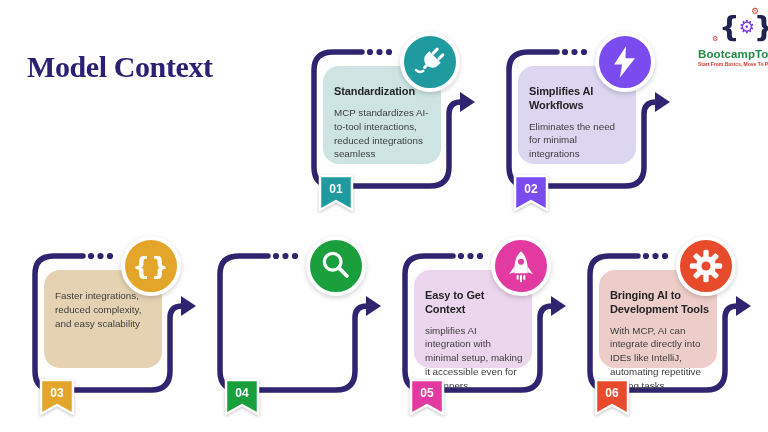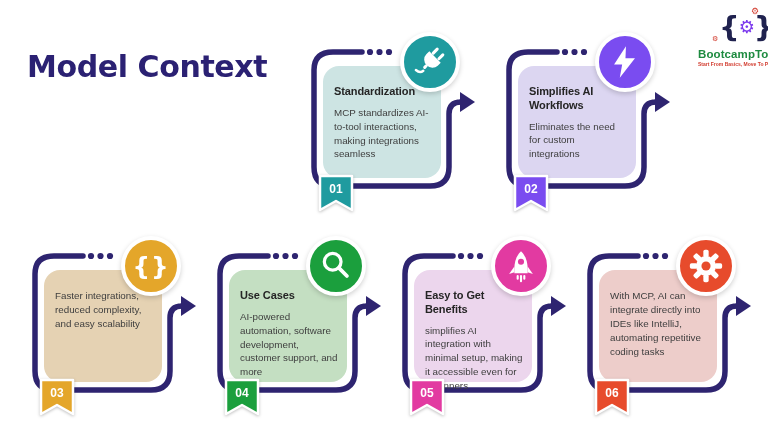--- a/index.html
+++ b/index.html
@@ -3,21 +3,21 @@
 <meta charset="utf-8">
 <style>
   html,body{margin:0;padding:0;background:#fff;}
   .stage{position:relative;width:768px;height:432px;background:#fff;overflow:hidden;
          font-family:"Liberation Sans",sans-serif;}
   
   .main-title{position:absolute;left:27px;top:46px;margin:0;
     font-family:"DejaVu Sans","Liberation Sans",sans-serif;
     font-size:30px;font-weight:700;line-height:1.37;letter-spacing:-0.4px;
     color:var(--heading,#2b2173);}
-  .main-title span{display:block;}
+  .main-title span{display:block;font-family:Liberation Serif, serif;}
   
   .logo{position:absolute;left:698px;top:7px;width:110px;}
   .logo-mark{position:relative;height:40px;display:flex;align-items:center;padding-left:21px;}
   .brace{font:700 29px "DejaVu Sans",sans-serif;color:var(--logo-navy,#20224f);line-height:1;}
   .logo-gear-main{font-size:18px;color:var(--logo-purple,#7c3aed);line-height:1;margin:0 -1px;}
   .logo-gear-sm{position:absolute;font-size:9px;color:var(--brand-red,#d23b2e);line-height:1;}
   .logo-gear-sm.g1{left:53px;top:0px;}
   .logo-gear-sm.g2{left:14px;top:28px;font-size:7px;}
   .logo-name{font-size:11.5px;font-weight:700;color:var(--brand-green,#1e8b40);
     letter-spacing:0.1px;white-space:nowrap;margin-top:1px;}
@@ -25,21 +25,21 @@
     white-space:nowrap;margin-top:1px;}
   
   .card{position:absolute;width:200px;height:210px;}
   .c0{left:303px;top:28px;} .c1{left:498px;top:28px;}
   .c2{left:24px;top:232px;} .c3{left:209px;top:232px;}
   .c4{left:394px;top:232px;} .c5{left:579px;top:232px;}
   .frame{position:absolute;left:0;top:0;width:200px;height:205px;}
   .fr{fill:none;stroke:var(--frame,#2e2470);stroke-width:5.5;stroke-linecap:round;}
   .fd{fill:var(--frame,#2e2470);}
   .fa{fill:var(--frame,#2e2470);}
-  .inner{position:absolute;left:20px;top:38px;width:118px;height:112px;border-radius:16px;
+  .inner{position:absolute;left:20px;top:38px;width:118px;height:98px;border-radius:16px;
     background:var(--bg);box-sizing:border-box;padding:19px 8px 0 11px;}
   .card-title{font-size:11px;font-weight:700;color:var(--card-title,#252525);
     line-height:1.25;margin:0 0 7px 0;letter-spacing:-0.1px;}
   .card-body{font-size:9.8px;color:var(--card-body,#3e3e3e);line-height:1.42;}
   .icon-circle{position:absolute;left:97px;top:4px;width:52px;height:52px;border-radius:50%;
     background:var(--accent);border:4px solid #fff;box-shadow:0 2px 5px rgba(0,0,0,.18);
     display:flex;align-items:center;justify-content:center;}
   .icon-circle svg{width:38px;height:38px;display:block;}
   .cutout{fill:var(--bg-cut,var(--accent));}
   .icon-white{fill:#fff;}
@@ -73,21 +73,21 @@
   <div class="card c0" style="--accent: #1f9b9f; --bg: #cde4e3; --bg-cut: #1f9b9f;">
     <svg class="frame" viewBox="0 0 200 205">
       <path class="fr" d="M59 24 H30 Q11 24 11 42 V139 Q11 158 30 158 H127 Q146 158 146 139 V86 Q146 74 158 74 H157"></path>
       <circle class="fd" cx="67" cy="24" r="3.1"></circle>
         <circle class="fd" cx="76.5" cy="24" r="3.1"></circle>
         <circle class="fd" cx="86" cy="24" r="3.1"></circle>
       <polygon class="fa" points="157,64 157,84 172,74"></polygon>
     </svg>
     <div class="inner">
       <div class="card-title">Standardization</div>
-      <div class="card-body">MCP standardizes AI-to-tool interactions, making integrations seamless</div>
+      <div class="card-body">MCP standardizes AI-to-tool interactions, reduced integrations seamless</div>
     </div>
     <div class="icon-circle">
       <svg viewBox="0 0 40 40">
         <g transform="rotate(45 20 20)" class="icon-white">
           <rect x="14.2" y="3.5" width="3.2" height="9" rx="1.6"></rect>
           <rect x="22.6" y="3.5" width="3.2" height="9" rx="1.6"></rect>
           <path d="M11.5 12.5 h17 v4.5 a8.5 8 0 0 1 -17 0 z"></path>
           <rect x="18.4" y="24" width="3.2" height="5.5" rx="1.6"></rect>
         </g>
         <path d="M21.5 31.5 q -0.5 4.5 -6 5" stroke="#fff" stroke-width="2.6" fill="none" stroke-linecap="round" transform="rotate(45 20 20)"></path>
@@ -102,21 +102,21 @@
   <div class="card c1" style="--accent: #7a4cf0; --bg: #dcd6f1; --bg-cut: #7a4cf0;">
     <svg class="frame" viewBox="0 0 200 205">
       <path class="fr" d="M59 24 H30 Q11 24 11 42 V139 Q11 158 30 158 H127 Q146 158 146 139 V86 Q146 74 158 74 H157"></path>
       <circle class="fd" cx="67" cy="24" r="3.1"></circle>
         <circle class="fd" cx="76.5" cy="24" r="3.1"></circle>
         <circle class="fd" cx="86" cy="24" r="3.1"></circle>
       <polygon class="fa" points="157,64 157,84 172,74"></polygon>
     </svg>
     <div class="inner">
       <div class="card-title">Simplifies AI Workflows</div>
-      <div class="card-body">Eliminates the need for custom integrations</div>
+      <div class="card-body">Eliminates the need for minimal integrations</div>
     </div>
     <div class="icon-circle">
       <svg viewBox="0 0 40 40">
         <polygon class="icon-white" points="21,3.5 8.5,22.5 17,22.5 14.5,36.5 30.5,16 20.5,16"></polygon>
       </svg>
     </div>
     <svg class="badge" viewBox="0 0 36 40">
       <polygon points="2,2 34,2 34,36 18,27 2,36"></polygon>
       <text x="18" y="19" text-anchor="middle">02</text>
     </svg>
@@ -145,24 +145,20 @@
   </div>
 
   <div class="card c3" style="--accent: #1b9f3d; --bg: #c4dfc2; --bg-cut: #1b9f3d;">
     <svg class="frame" viewBox="0 0 200 205">
       <path class="fr" d="M59 24 H30 Q11 24 11 42 V139 Q11 158 30 158 H127 Q146 158 146 139 V86 Q146 74 158 74 H157"></path>
       <circle class="fd" cx="67" cy="24" r="3.1"></circle>
         <circle class="fd" cx="76.5" cy="24" r="3.1"></circle>
         <circle class="fd" cx="86" cy="24" r="3.1"></circle>
       <polygon class="fa" points="157,64 157,84 172,74"></polygon>
     </svg>
-    <div class="inner">
-      <div class="card-title">Use Cases</div>
-      <div class="card-body">AI-powered automation, software development, customer support, and more</div>
-    </div>
     <div class="icon-circle">
       <svg viewBox="0 0 40 40">
         <circle cx="16.5" cy="15.5" r="8.8" fill="none" stroke="#fff" stroke-width="3.4"></circle>
         <line x1="23" y1="22" x2="31.5" y2="30.5" stroke="#fff" stroke-width="4" stroke-linecap="round"></line>
       </svg>
     </div>
     <svg class="badge" viewBox="0 0 36 40">
       <polygon points="2,2 34,2 34,36 18,27 2,36"></polygon>
       <text x="18" y="19" text-anchor="middle">04</text>
     </svg>
@@ -170,21 +166,21 @@
 
   <div class="card c4" style="--accent: #e23aa1; --bg: #ecd6ed; --bg-cut: #e23aa1;">
     <svg class="frame" viewBox="0 0 200 205">
       <path class="fr" d="M59 24 H30 Q11 24 11 42 V139 Q11 158 30 158 H127 Q146 158 146 139 V86 Q146 74 158 74 H157"></path>
       <circle class="fd" cx="67" cy="24" r="3.1"></circle>
         <circle class="fd" cx="76.5" cy="24" r="3.1"></circle>
         <circle class="fd" cx="86" cy="24" r="3.1"></circle>
       <polygon class="fa" points="157,64 157,84 172,74"></polygon>
     </svg>
     <div class="inner">
-      <div class="card-title">Easy to Get Benefits</div>
+      <div class="card-title">Easy to Get Context</div>
       <div class="card-body">simplifies AI integration with minimal setup, making it accessible even for beginners</div>
     </div>
     <div class="icon-circle">
       <svg viewBox="0 0 40 40">
         <path class="icon-white" d="M20 4.5 C25.5 9.5 27 17 27 23 L27 27.5 L13 27.5 L13 23 C13 17 14.5 9.5 20 4.5 Z"></path>
         <path class="icon-white" d="M13 20.5 L7.5 28.5 L13 26.5 Z"></path>
         <path class="icon-white" d="M27 20.5 L32.5 28.5 L27 26.5 Z"></path>
         <circle class="cutout" cx="20" cy="15.5" r="3.2"></circle>
         <line x1="16.5" y1="30.5" x2="16.5" y2="33.5" stroke="#fff" stroke-width="2.2" stroke-linecap="round"></line>
         <line x1="20" y1="30.5" x2="20" y2="36" stroke="#fff" stroke-width="2.2" stroke-linecap="round"></line>
@@ -199,20 +195,21 @@
 
   <div class="card c5" style="--accent: #e74b2c; --bg: #edcdca; --bg-cut: #e74b2c;">
     <svg class="frame" viewBox="0 0 200 205">
       <path class="fr" d="M59 24 H30 Q11 24 11 42 V139 Q11 158 30 158 H127 Q146 158 146 139 V86 Q146 74 158 74 H157"></path>
       <circle class="fd" cx="67" cy="24" r="3.1"></circle>
         <circle class="fd" cx="76.5" cy="24" r="3.1"></circle>
         <circle class="fd" cx="86" cy="24" r="3.1"></circle>
       <polygon class="fa" points="157,64 157,84 172,74"></polygon>
     </svg>
     <div class="inner">
+      <div class="card-title">Bringing AI to Development Tools</div>
       <div class="card-body">With MCP, AI can integrate directly into IDEs like IntelliJ, automating repetitive coding tasks</div>
     </div>
     <div class="icon-circle">
       <svg viewBox="0 0 40 40">
         <g transform="translate(20,20)" class="icon-white">
           <rect x="-2.8" y="-17" width="5.6" height="8" rx="1.8" transform="rotate(0)"></rect>
           <rect x="-2.8" y="-17" width="5.6" height="8" rx="1.8" transform="rotate(45)"></rect>
           <rect x="-2.8" y="-17" width="5.6" height="8" rx="1.8" transform="rotate(90)"></rect>
           <rect x="-2.8" y="-17" width="5.6" height="8" rx="1.8" transform="rotate(135)"></rect>
           <rect x="-2.8" y="-17" width="5.6" height="8" rx="1.8" transform="rotate(180)"></rect>

